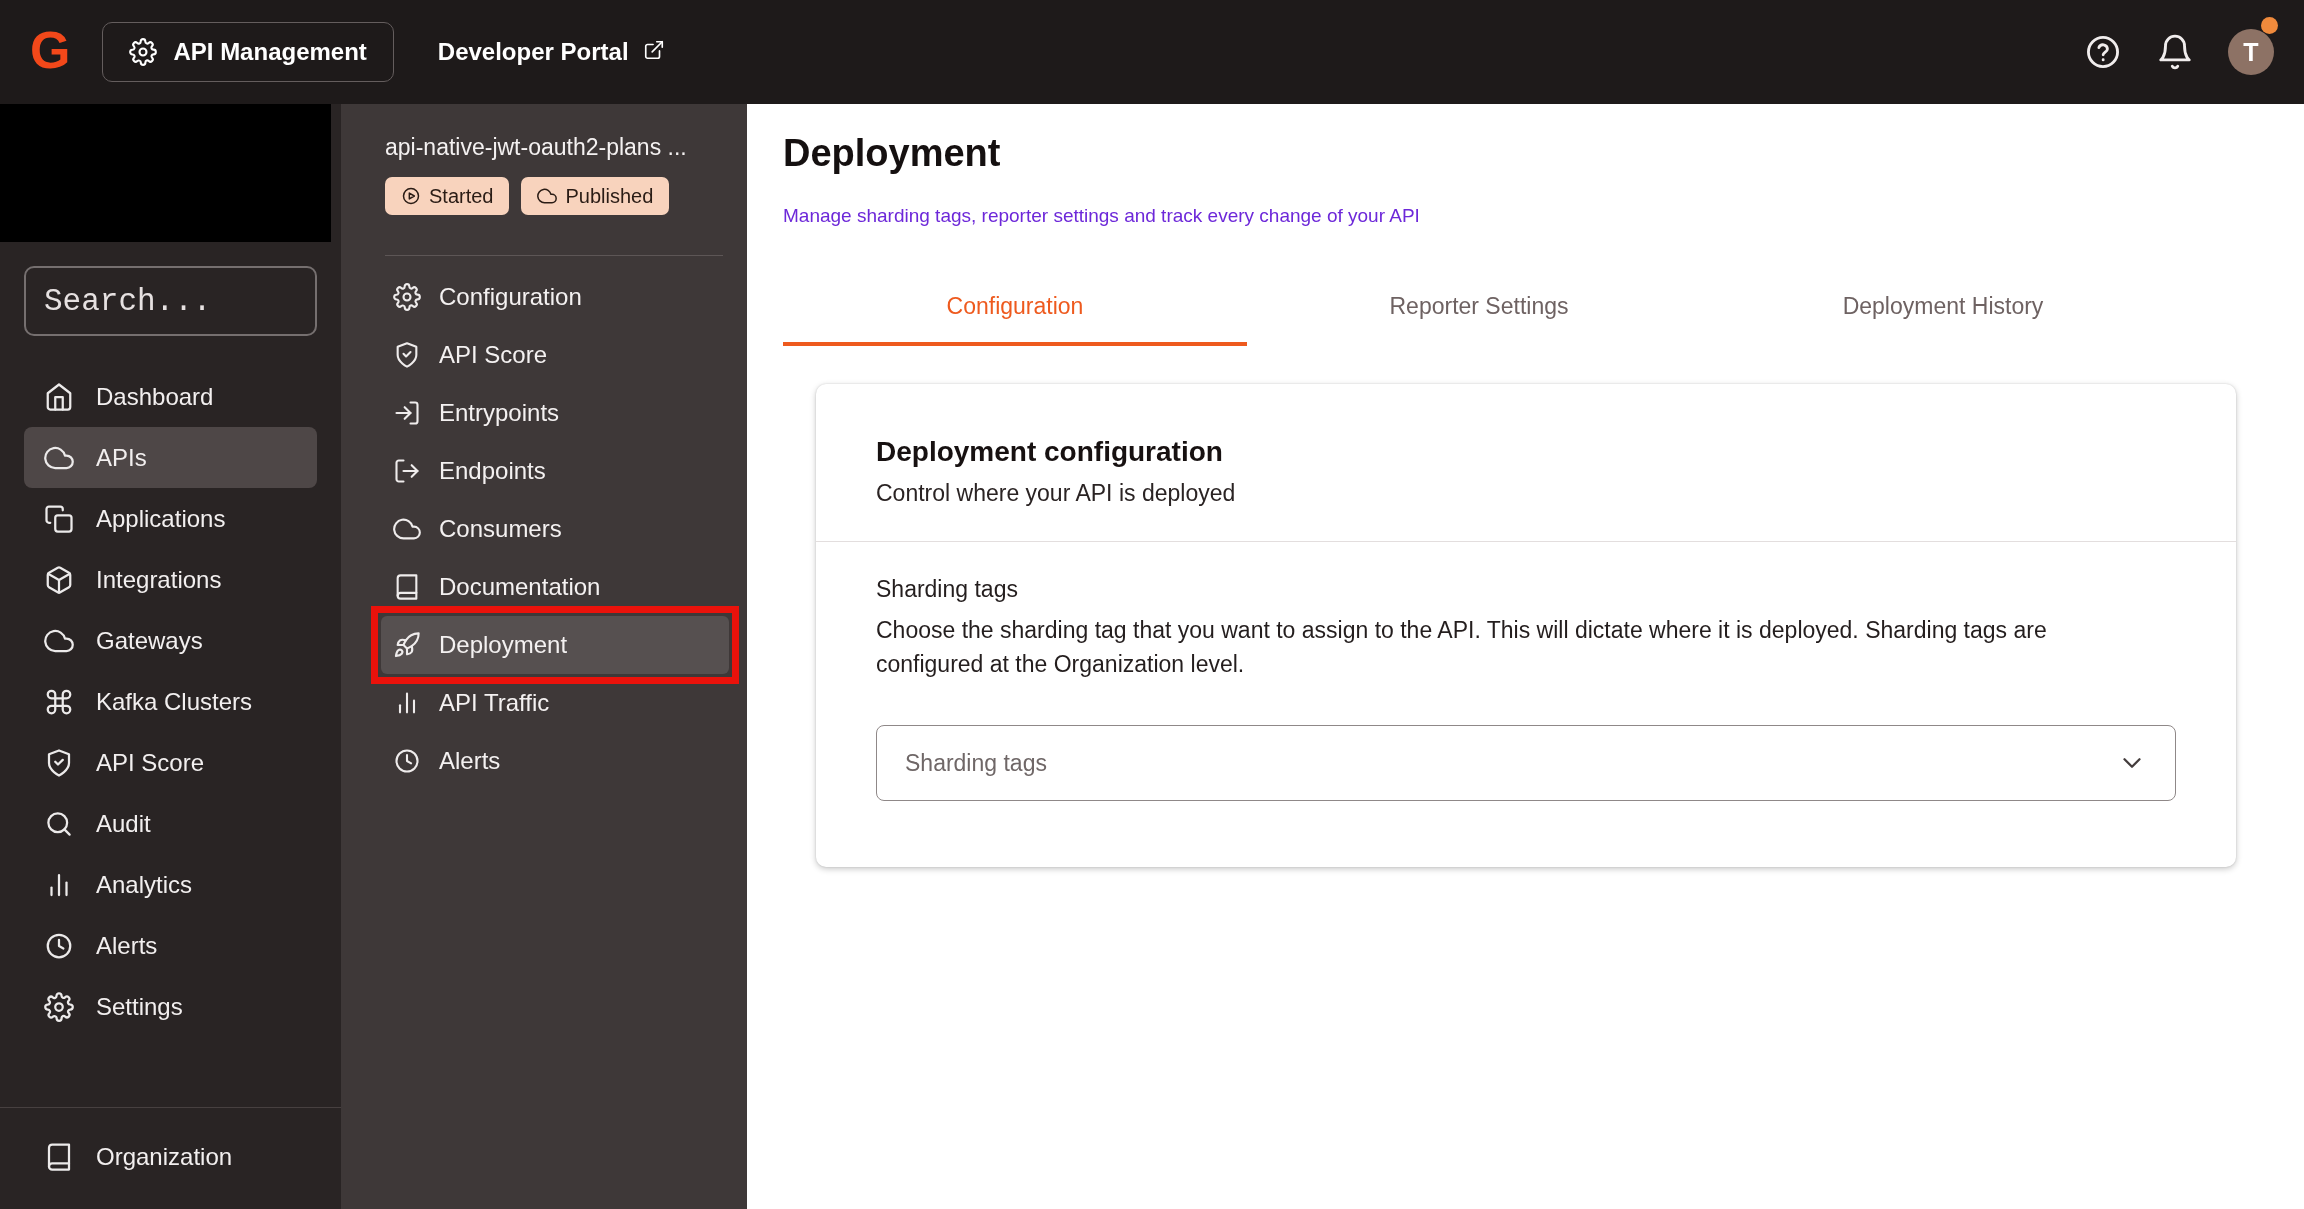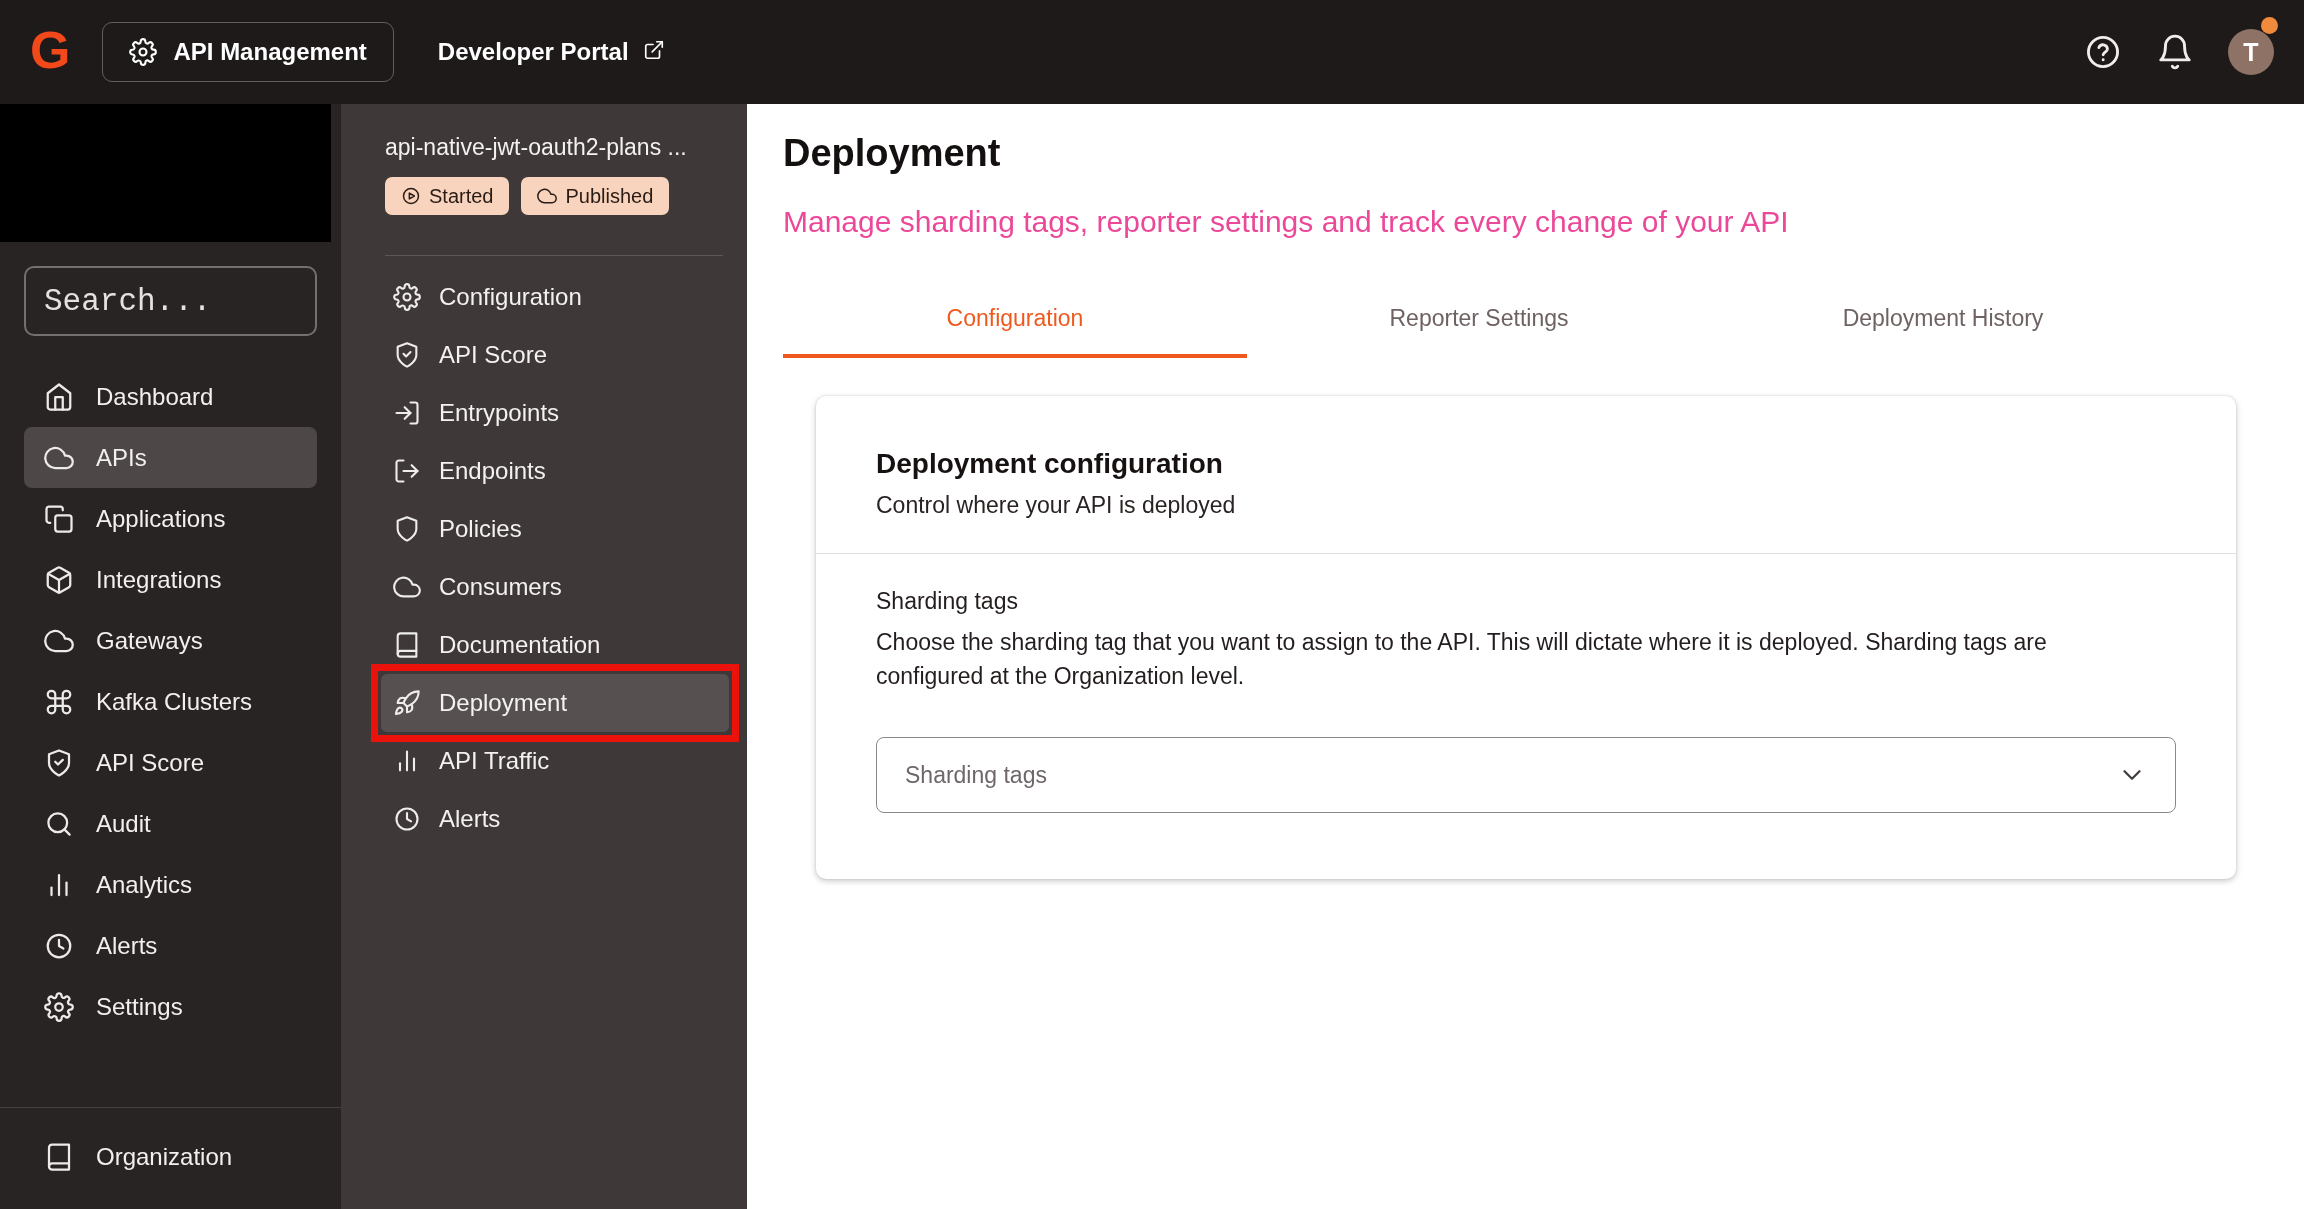--- a/index.html
+++ b/index.html
@@ -60,21 +60,21 @@
   .api-item { display:flex; align-items:center; gap:18px; height:58px; margin:0 16px 0 40px; padding-left:12px;
     border-radius:6px; font-size:24px; cursor:pointer; flex:0 0 auto; }
   .api-item.active { background:#565050; }
   .api-item .icon { width:28px; height:28px; flex:0 0 auto; display:flex; color:#efecec; }
   .annotation-box { border:7px solid #ea120b; padding:3px; margin:-10px 8px -10px 30px; position:relative; z-index:1; }
   .annotation-box .api-item { margin:0; }
 
   
   .main { flex:1; background:#ffffff; padding:28px 0 0 36px; overflow:hidden; }
   .page-title { font-size:38px; font-weight:700; color:#151010; }
-  .page-subtitle { margin-top:30px; font-size:30px; color:#ec4899; }
+  .page-subtitle { margin-top:30px; font-size:19px; color:#6d28d9; }
   .tabs { display:flex; margin-top:42px; width:1392px; }
   .tab { width:464px; text-align:center; font-size:23px; font-weight:500; padding:24px 0 22px;
     color:#6e6262; border-bottom:4px solid transparent; cursor:pointer; }
   .tab.active { color:#ee5a1e; border-bottom-color:#ee5a1e; }
 
   .card { margin:38px 0 0 33px; width:1420px; background:#fff; border-radius:10px;
     box-shadow:0 2px 6px rgba(0,0,0,.22), 0 0 2px rgba(0,0,0,.14); padding:52px 0 66px; }
   .card-header { padding:0 60px; }
   .card-title { font-size:28px; font-weight:700; color:#171111; }
   .card-subtitle { margin-top:12px; font-size:23px; color:#2a2323; }
@@ -326,28 +326,20 @@
                 <path d="M9 21H5a2 2 0 0 1-2-2V5a2 2 0 0 1 2-2h4"></path>
                 <polyline points="16 17 21 12 16 7"></polyline>
                 <line x1="21" y1="12" x2="9" y2="12"></line>
               </svg>
             </span>
           <span>Endpoints</span>
         </div>
         <div class="api-item">
           <span class="icon">
               <svg viewBox="0 0 24 24">
-                <path d="M12 22s8-4 8-10V5l-8-3-8 3v7c0 6 8 10 8 10z"></path>
-              </svg>
-            </span>
-          <span>Policies</span>
-        </div>
-        <div class="api-item">
-          <span class="icon">
-              <svg viewBox="0 0 24 24">
                 <path d="M18 10h-1.26A8 8 0 1 0 9 20h9a5 5 0 0 0 0-10z"></path>
               </svg>
             </span>
           <span>Consumers</span>
         </div>
         <div class="api-item">
           <span class="icon">
               <svg viewBox="0 0 24 24">
                 <path d="M4 19.5A2.5 2.5 0 0 1 6.5 17H20"></path>
                 <path d="M6.5 2H20v20H6.5A2.5 2.5 0 0 1 4 19.5v-15A2.5 2.5 0 0 1 6.5 2z"></path>

